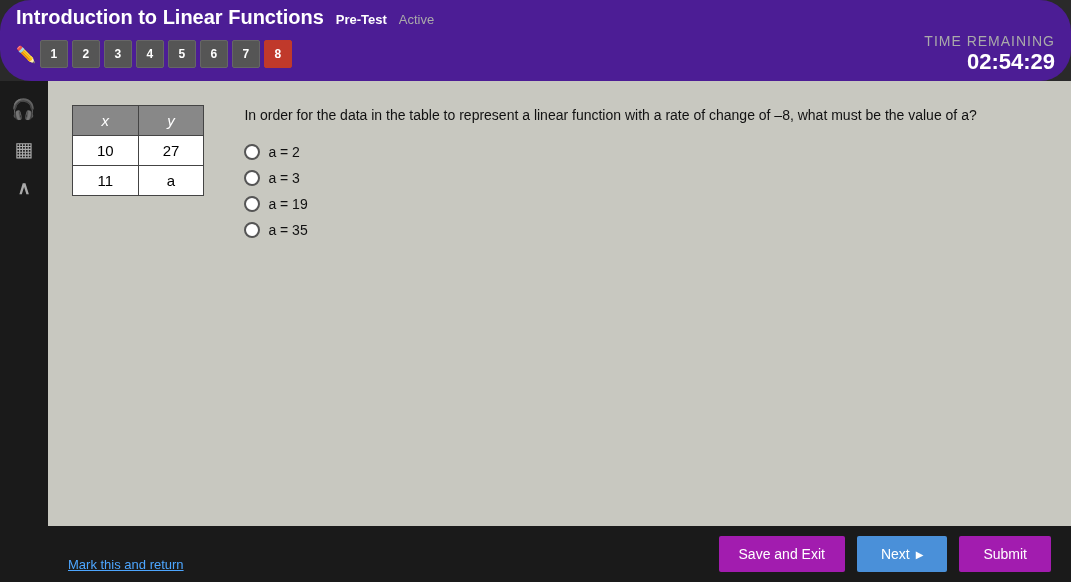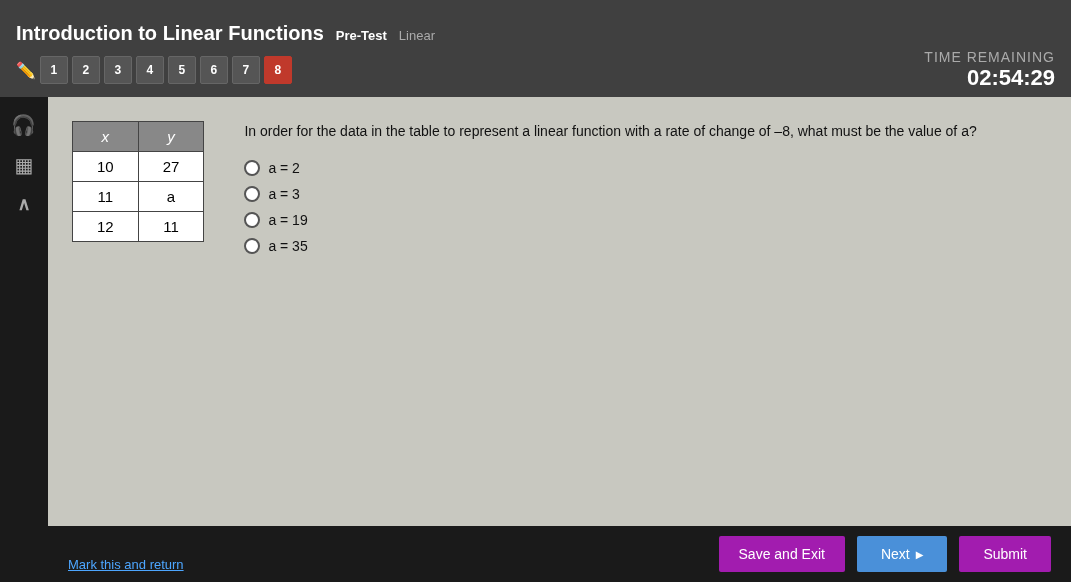--- a/index.html
+++ b/index.html
@@ -7,23 +7,24 @@
       background: #2a2a2a;
       font-family: Arial, sans-serif;
       width: 1071px;
       height: 582px;
       overflow: hidden;
       display: flex;
       flex-direction: column;
     }
 
     .top-bar {
-      background: #404040;
-      padding: 22px 16px 0 16px;
-      flex-shrink: 0;
+      background: #4c1d95;
+      padding: 6px 16px 0 16px;
+      flex-shrink: 0;
+      border-radius: 31px;
     }
 
     .title-row {
       display: flex;
       align-items: baseline;
       gap: 12px;
       margin-bottom: 4px;
     }
 
     .page-title {
@@ -259,21 +260,21 @@
 
     .pencil-icon { font-size: 16px; color: #aaa; }
   </style>
 </head>
 <body>
 
 <div class="top-bar">
   <div class="title-row">
     <span class="page-title">Introduction to Linear Functions</span>
     <span class="pre-test-label">Pre-Test</span>
-    <span class="active-label">Linear</span>
+    <span class="active-label">Active</span>
   </div>
   <div class="nav-row">
     <span class="pencil-icon">✏️</span>
 
     <div id="question-buttons" style="display:flex;gap:4px;">
         <button class="question-btn answered">1</button>
         <button class="question-btn answered">2</button>
         <button class="question-btn answered">3</button>
         <button class="question-btn answered">4</button>
         <button class="question-btn answered">5</button>
@@ -308,24 +309,20 @@
             </tr>
           </thead>
           <tbody id="table-body">
           <tr>
                 <td>10</td>
                 <td>27</td>
               </tr>
               <tr>
                 <td>11</td>
                 <td>a</td>
-              </tr>
-              <tr>
-                <td>12</td>
-                <td>11</td>
               </tr>
             </tbody>
         </table>
       </div>
 
       <div class="right-content">
         <p class="question-text">In order for the data in the table to represent a linear function with a rate of change of –8, what must be the value of a?</p>
         <ul class="options-list" id="options-list">
         <li class="option-item">
               <div class="option-radio"></div>

